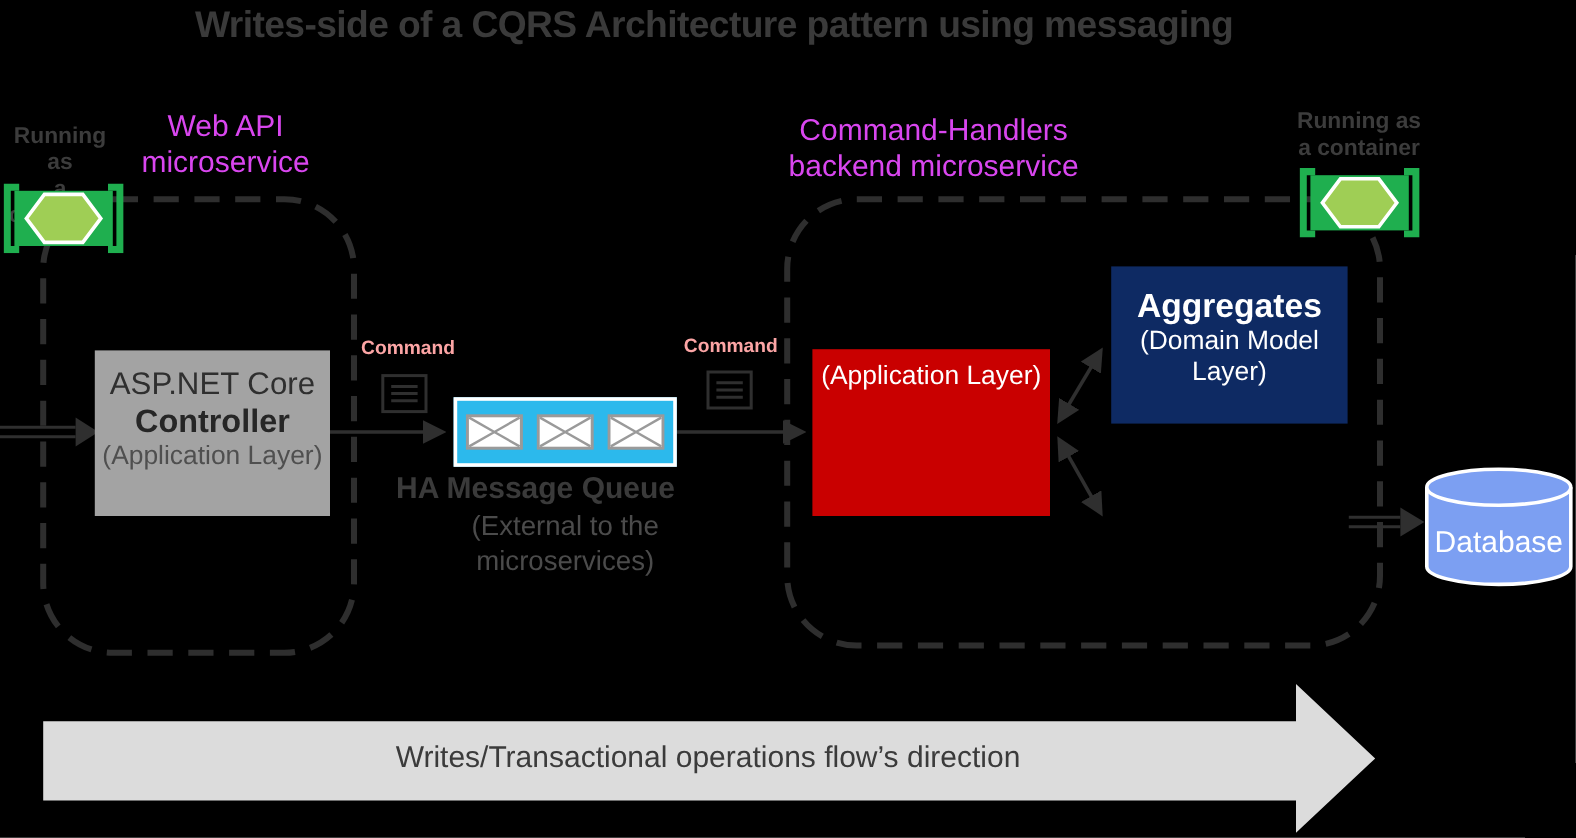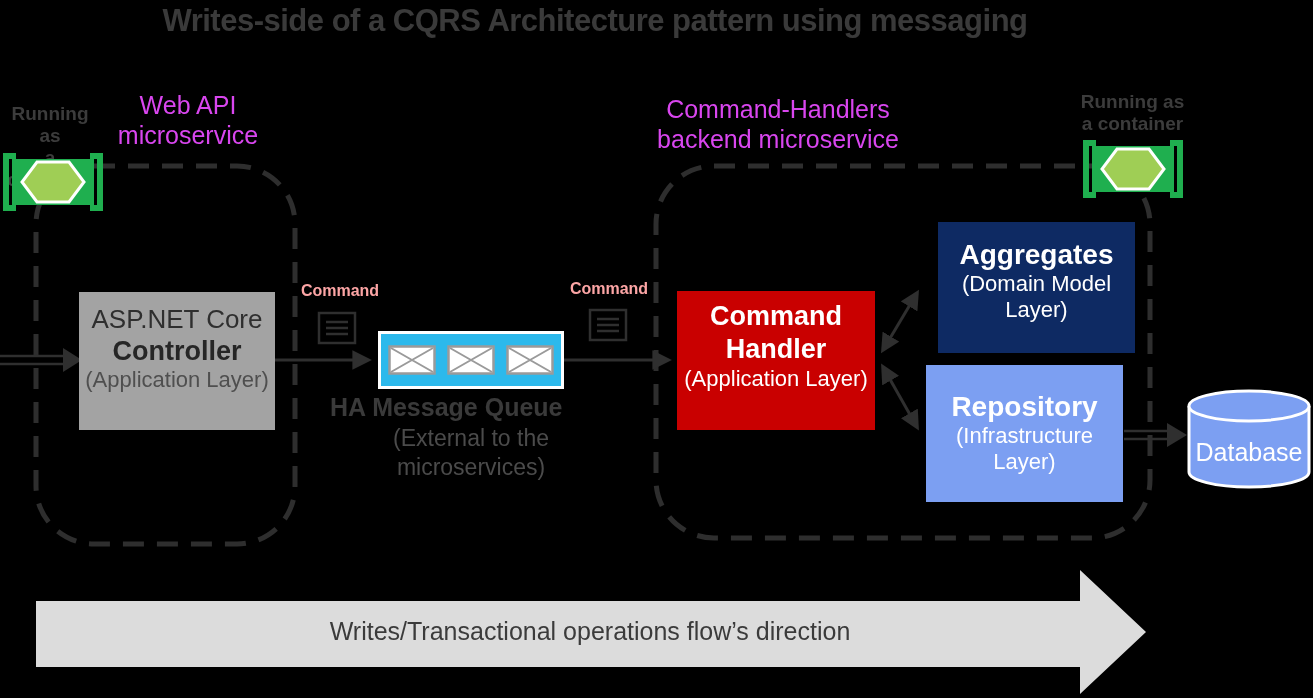--- a/index.html
+++ b/index.html
@@ -169,33 +169,28 @@
   <div class="abs icon-wrap cmdicon2">
     <svg width="40" height="34" viewBox="0 0 40 34">
       <rect x="2" y="2" width="36" height="30" fill="none" stroke="#2f2f2f" stroke-width="2.5"></rect>
       <line x1="9" y1="11" x2="31" y2="11" stroke="#2f2f2f" stroke-width="2.5"></line>
       <line x1="9" y1="17" x2="31" y2="17" stroke="#2f2f2f" stroke-width="2.5"></line>
       <line x1="9" y1="23" x2="31" y2="23" stroke="#2f2f2f" stroke-width="2.5"></line>
     </svg>
   </div>
 
   <div class="abs box handler" style="background-color: rgb(201, 0, 0);">
-    <div class="t1">Command Handler</div>
     <div class="sub">(Application Layer)</div>
   </div>
 
-  <div class="abs box aggregates" style="background-color: rgb(14, 42, 99); margin-left: 12px;">
+  <div class="abs box aggregates" style="background-color: rgb(14, 42, 99);">
     <div class="t1">Aggregates</div>
     <div class="sub">(Domain Model Layer)</div>
   </div>
 
-  <div class="abs box repository" style="background-color: rgb(124, 159, 242);">
-    <div class="t1">Repository</div>
-    <div class="sub">(Infrastructure Layer)</div>
-  </div>
 
   <div class="abs database">
     <svg width="128" height="102" viewBox="0 0 128 102">
       <path d="M4,18 V84 A60,15 0 0 0 124,84 V18" stroke="#ffffff" stroke-width="3" fill="#7c9ff2"></path>
       <ellipse cx="64" cy="18" rx="60" ry="15" stroke="#ffffff" stroke-width="3" fill="#7c9ff2"></ellipse>
     </svg>
     <div class="abs db-label">Database</div>
   </div>
 
   <div class="abs flow-label">Writes/Transactional operations flow’s direction</div>

